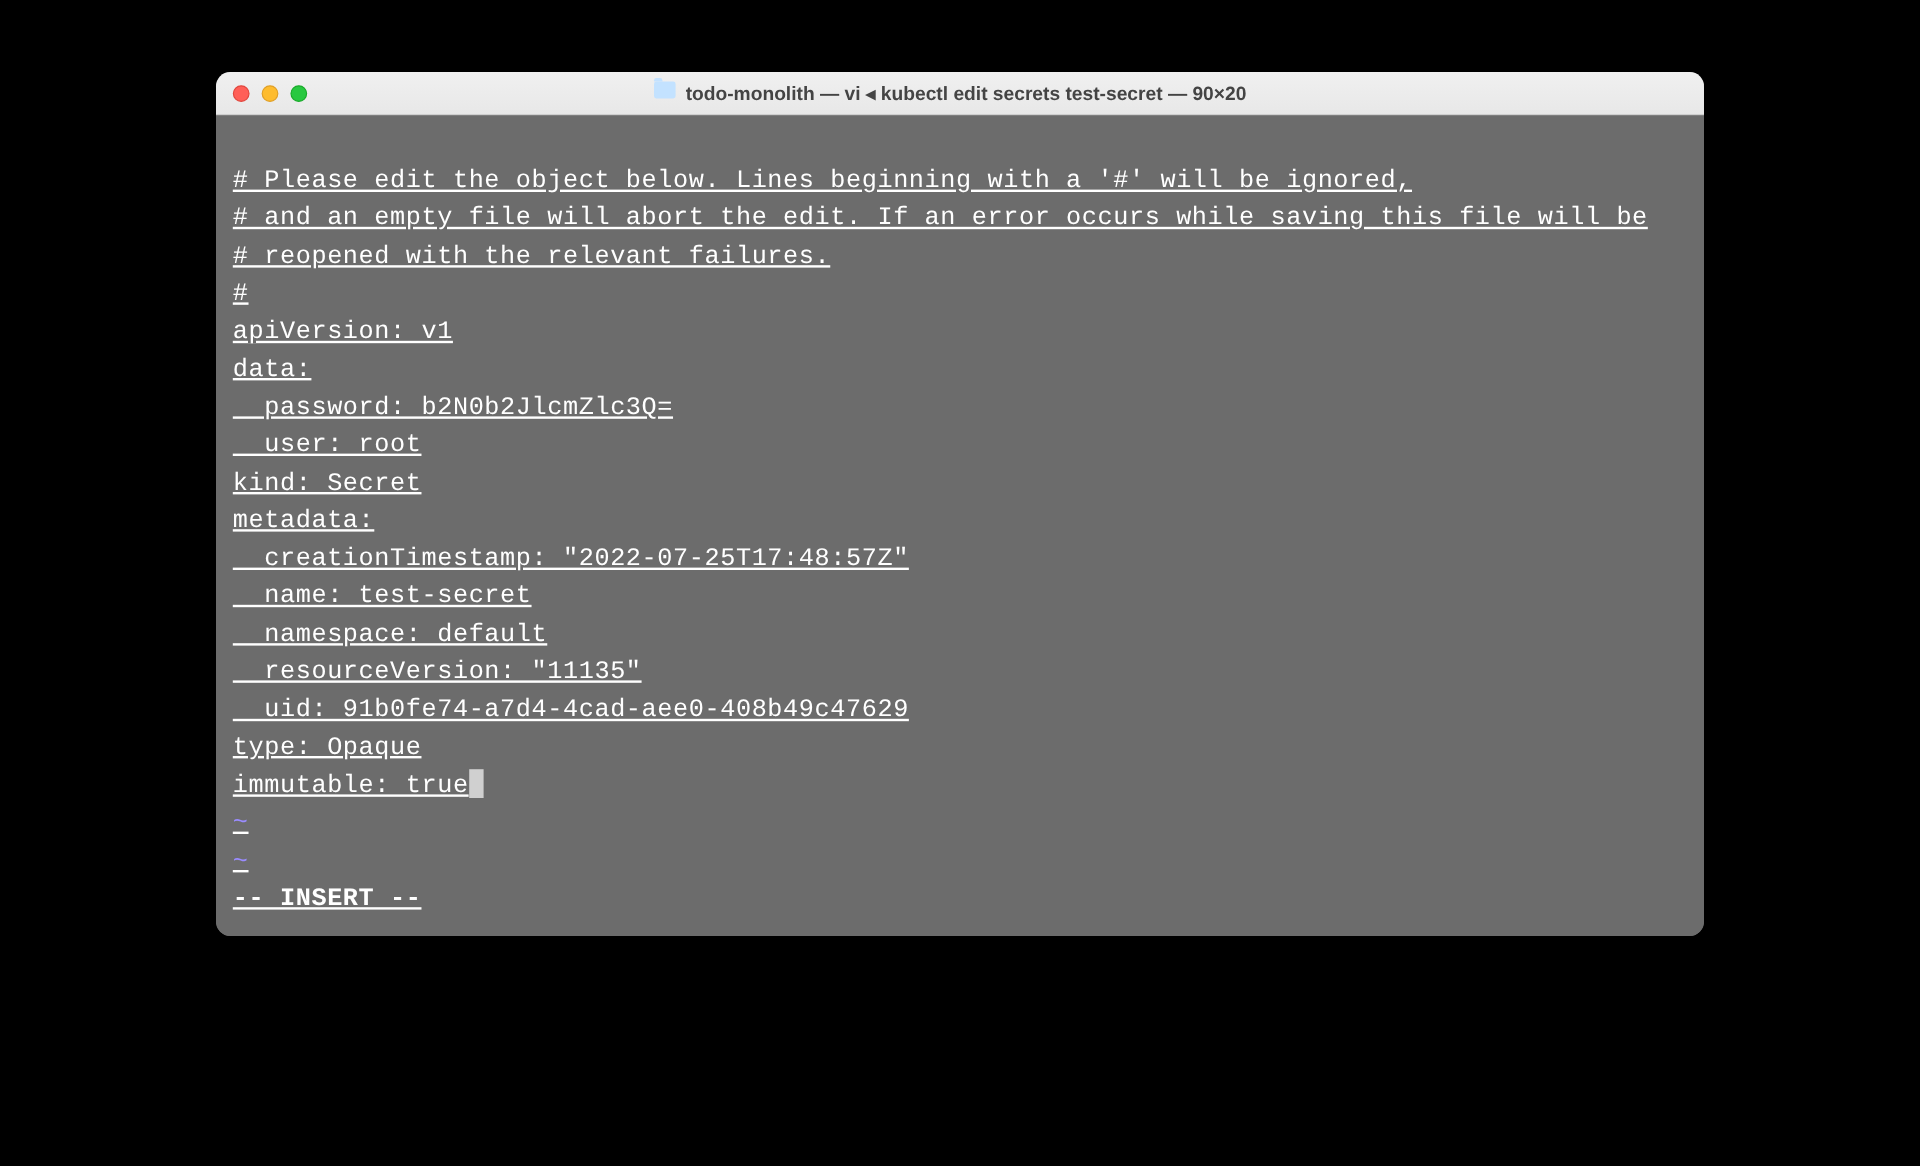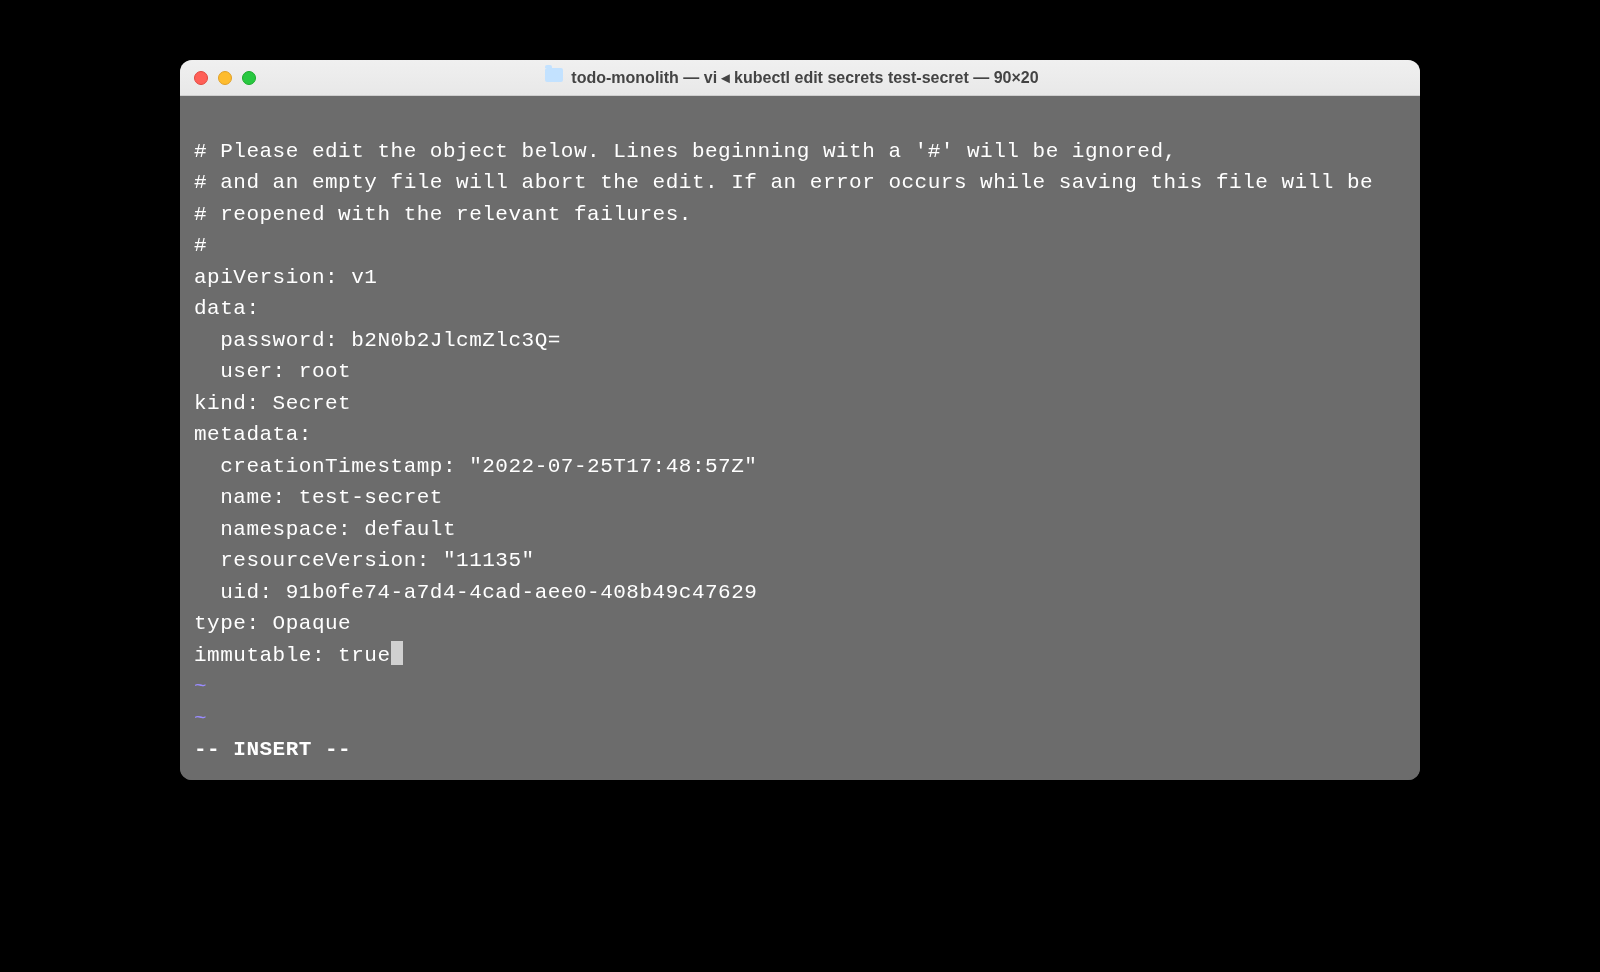--- a/index.html
+++ b/index.html
@@ -79,20 +79,21 @@
     }
     .terminal-body {
       background: #6c6c6c;
       padding: 8px 14px 14px 14px;
       color: #ffffff;
       font-size: 21px;
       line-height: 1.5;
       letter-spacing: 0.5px;
       white-space: pre;
       min-height: 640px;
+      text-decoration: underline;
     }
     .tilde {
       color: #9a8cff;
     }
     .status {
       font-weight: bold;
     }
     .cursor {
       display: inline-block;
       width: 12px;

